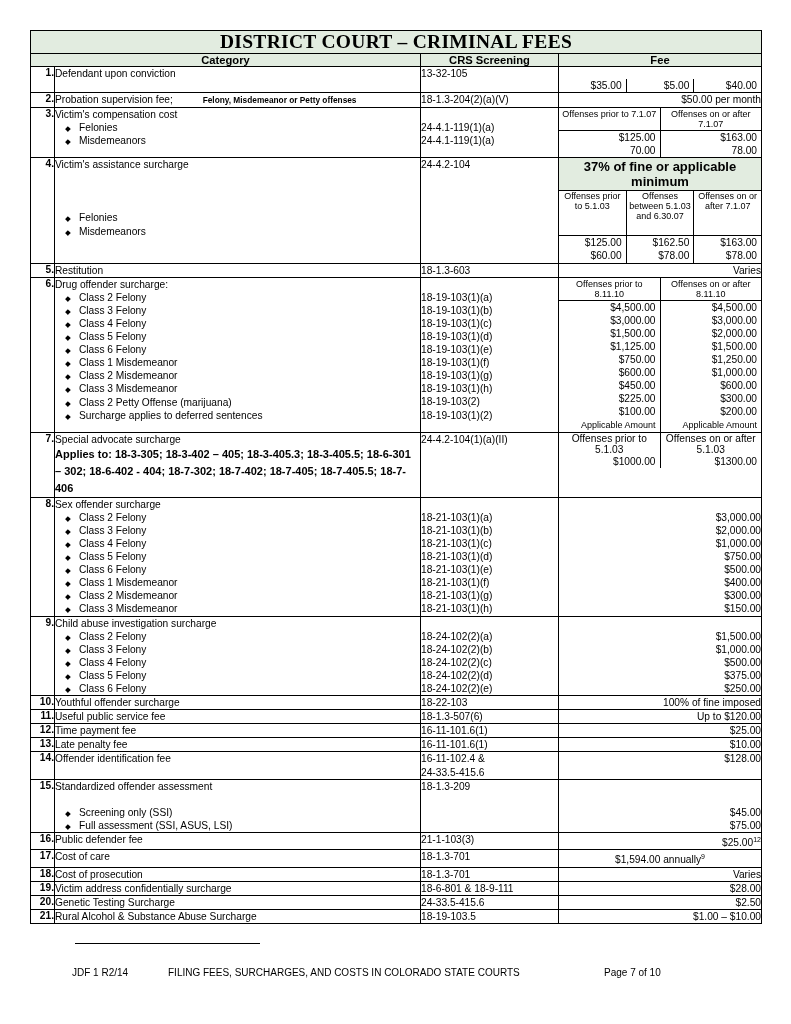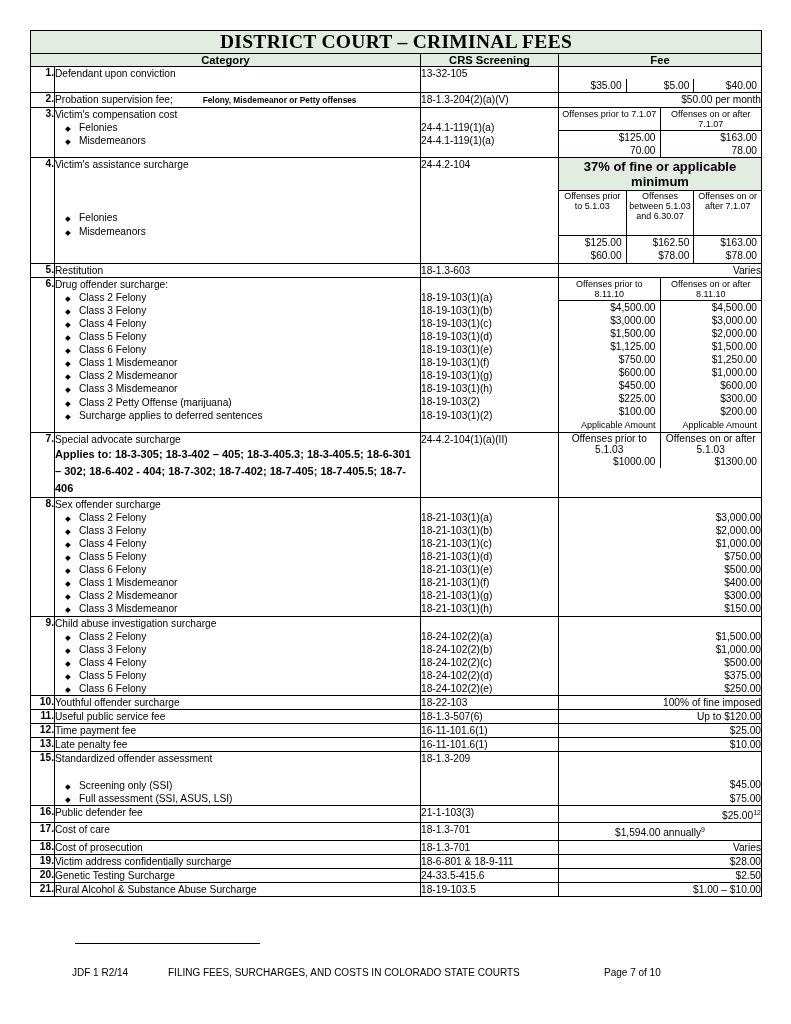--- a/index.html
+++ b/index.html
@@ -466,20 +466,27 @@
       <td class="fee rt lineh">$25.00</td>
     </tr>
 
     <tr>
       <td class="num">13.</td>
       <td class="cat lineh">Late penalty fee</td>
       <td class="crs lineh">16-11-101.6(1)</td>
       <td class="fee rt lineh">$10.00</td>
     </tr>
 
+    <tr>
+      <td class="num">14.</td>
+      <td class="cat lineh">Offender identification fee</td>
+      <td class="crs lineh" style="white-space:pre-line">16-11-102.4 &amp;
+24-33.5-415.6</td>
+      <td class="fee rt lineh">$128.00</td>
+    </tr>
 
     <tr>
       <td class="num">15.</td>
       <td class="cat">
         <div class="lineh">Standardized offender assessment</div>
         <div style="height:13px"></div>
         <ul class="bullets">
           <li>Screening only (SSI)</li>
           <li>Full assessment (SSI, ASUS, LSI)</li>
         </ul>

